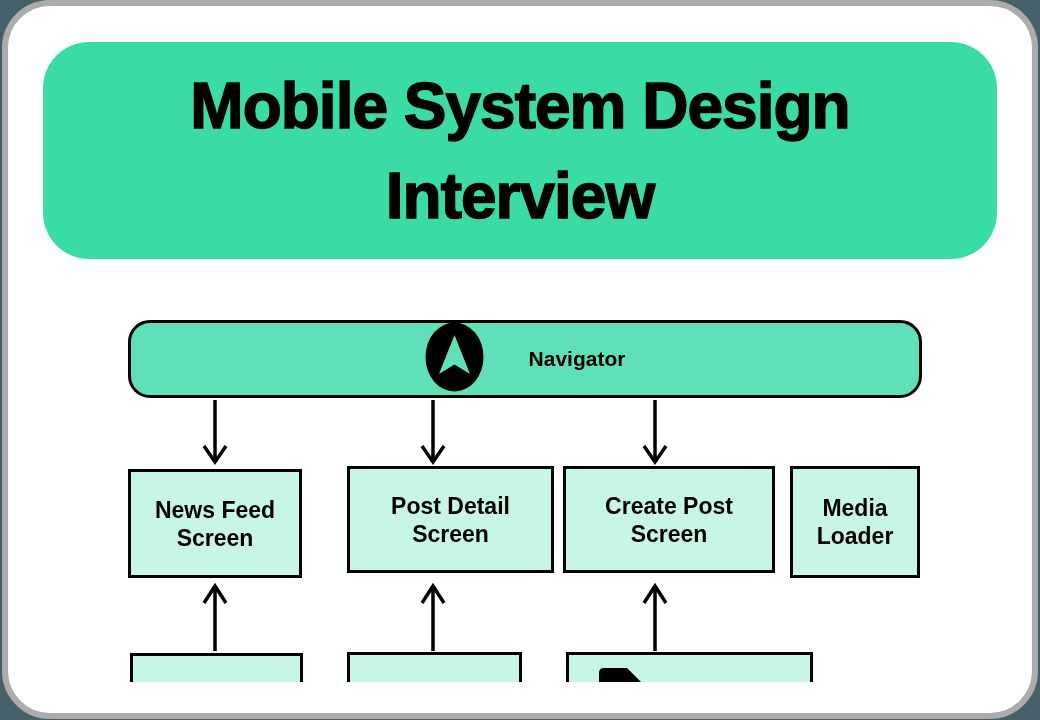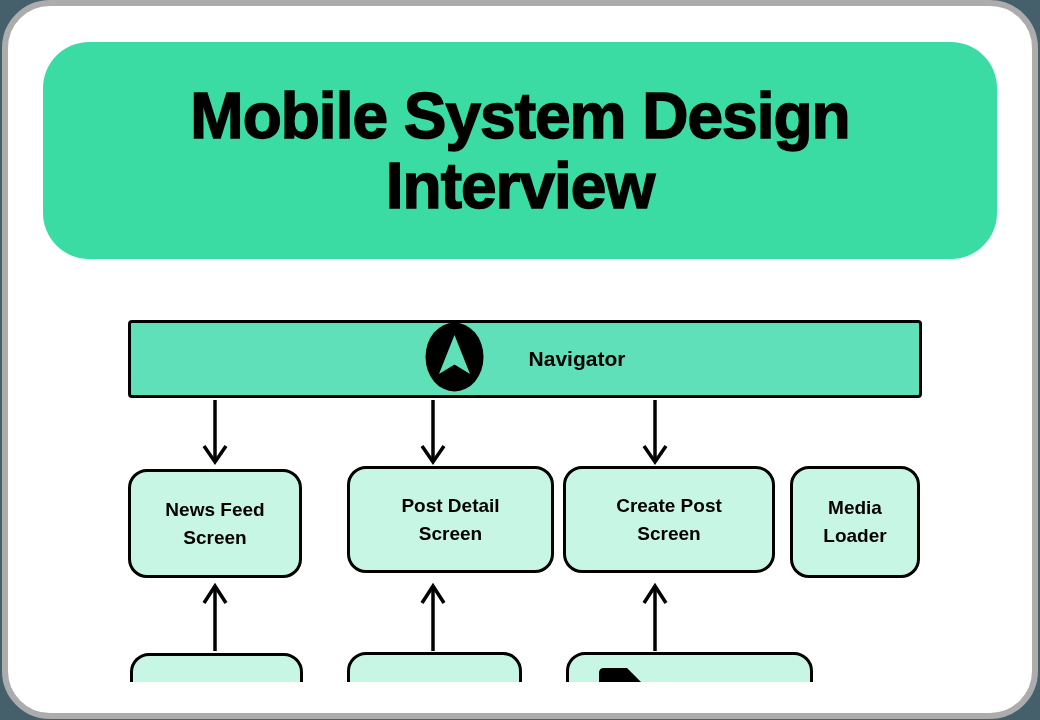--- a/index.html
+++ b/index.html
@@ -12,39 +12,39 @@
     position:absolute;left:2px;top:0;width:1036px;height:719px;
     box-sizing:border-box;background:var(--card-bg);
     border:6px solid var(--card-border);border-radius:48px;
   }
   .header{
     position:absolute;left:43px;top:42px;width:954px;height:217px;
     background:var(--header-bg);border-radius:46px;
     display:flex;align-items:center;justify-content:center;
   }
   .title{
-    font-size:64px;font-weight:bold;line-height:70px;letter-spacing:-1px;
+    font-size:64px;font-weight:bold;line-height:90px;letter-spacing:-1px;
     text-align:center;white-space:pre-line;
     -webkit-text-stroke:1.5px var(--text);
   }
   .clip{
     position:absolute;left:0;top:0;width:1040px;height:682px;overflow:hidden;
   }
   .navigator{
     position:absolute;left:128px;top:320px;width:794px;height:78px;
     box-sizing:border-box;background:var(--navigator-bg);
-    border:3px solid var(--line);border-radius:4px;
+    border:3px solid var(--line);border-radius:22px;
     display:flex;align-items:center;justify-content:center;gap:45px;
   }
   .nav-label{font-size:21px;font-weight:bold;letter-spacing:0;}
   .node{
     position:absolute;box-sizing:border-box;background:var(--node-bg);
-    border:3px solid var(--line);border-radius:19px;
+    border:3px solid var(--line);border-radius:0;
     display:flex;align-items:center;justify-content:center;
-    text-align:center;font-weight:bold;font-size:19px;line-height:28px;
+    text-align:center;font-weight:bold;font-size:23px;line-height:28px;
     white-space:pre-line;
   }
   .n-news  {left:128px;top:469px;width:174px;height:109px;}
   .n-post  {left:347px;top:466px;width:207px;height:107px;}
   .n-create{left:563px;top:466px;width:212px;height:107px;}
   .n-media {left:790px;top:466px;width:130px;height:112px;}
   .b1{left:130px;top:653px;width:173px;height:70px;justify-content:flex-start;}
   .b2{left:347px;top:652px;width:175px;height:70px;justify-content:flex-start;}
   .b3{left:566px;top:652px;width:247px;height:70px;justify-content:flex-start;align-items:flex-start;}
   .file-icon{margin:13px 0 0 30px;display:block;}

